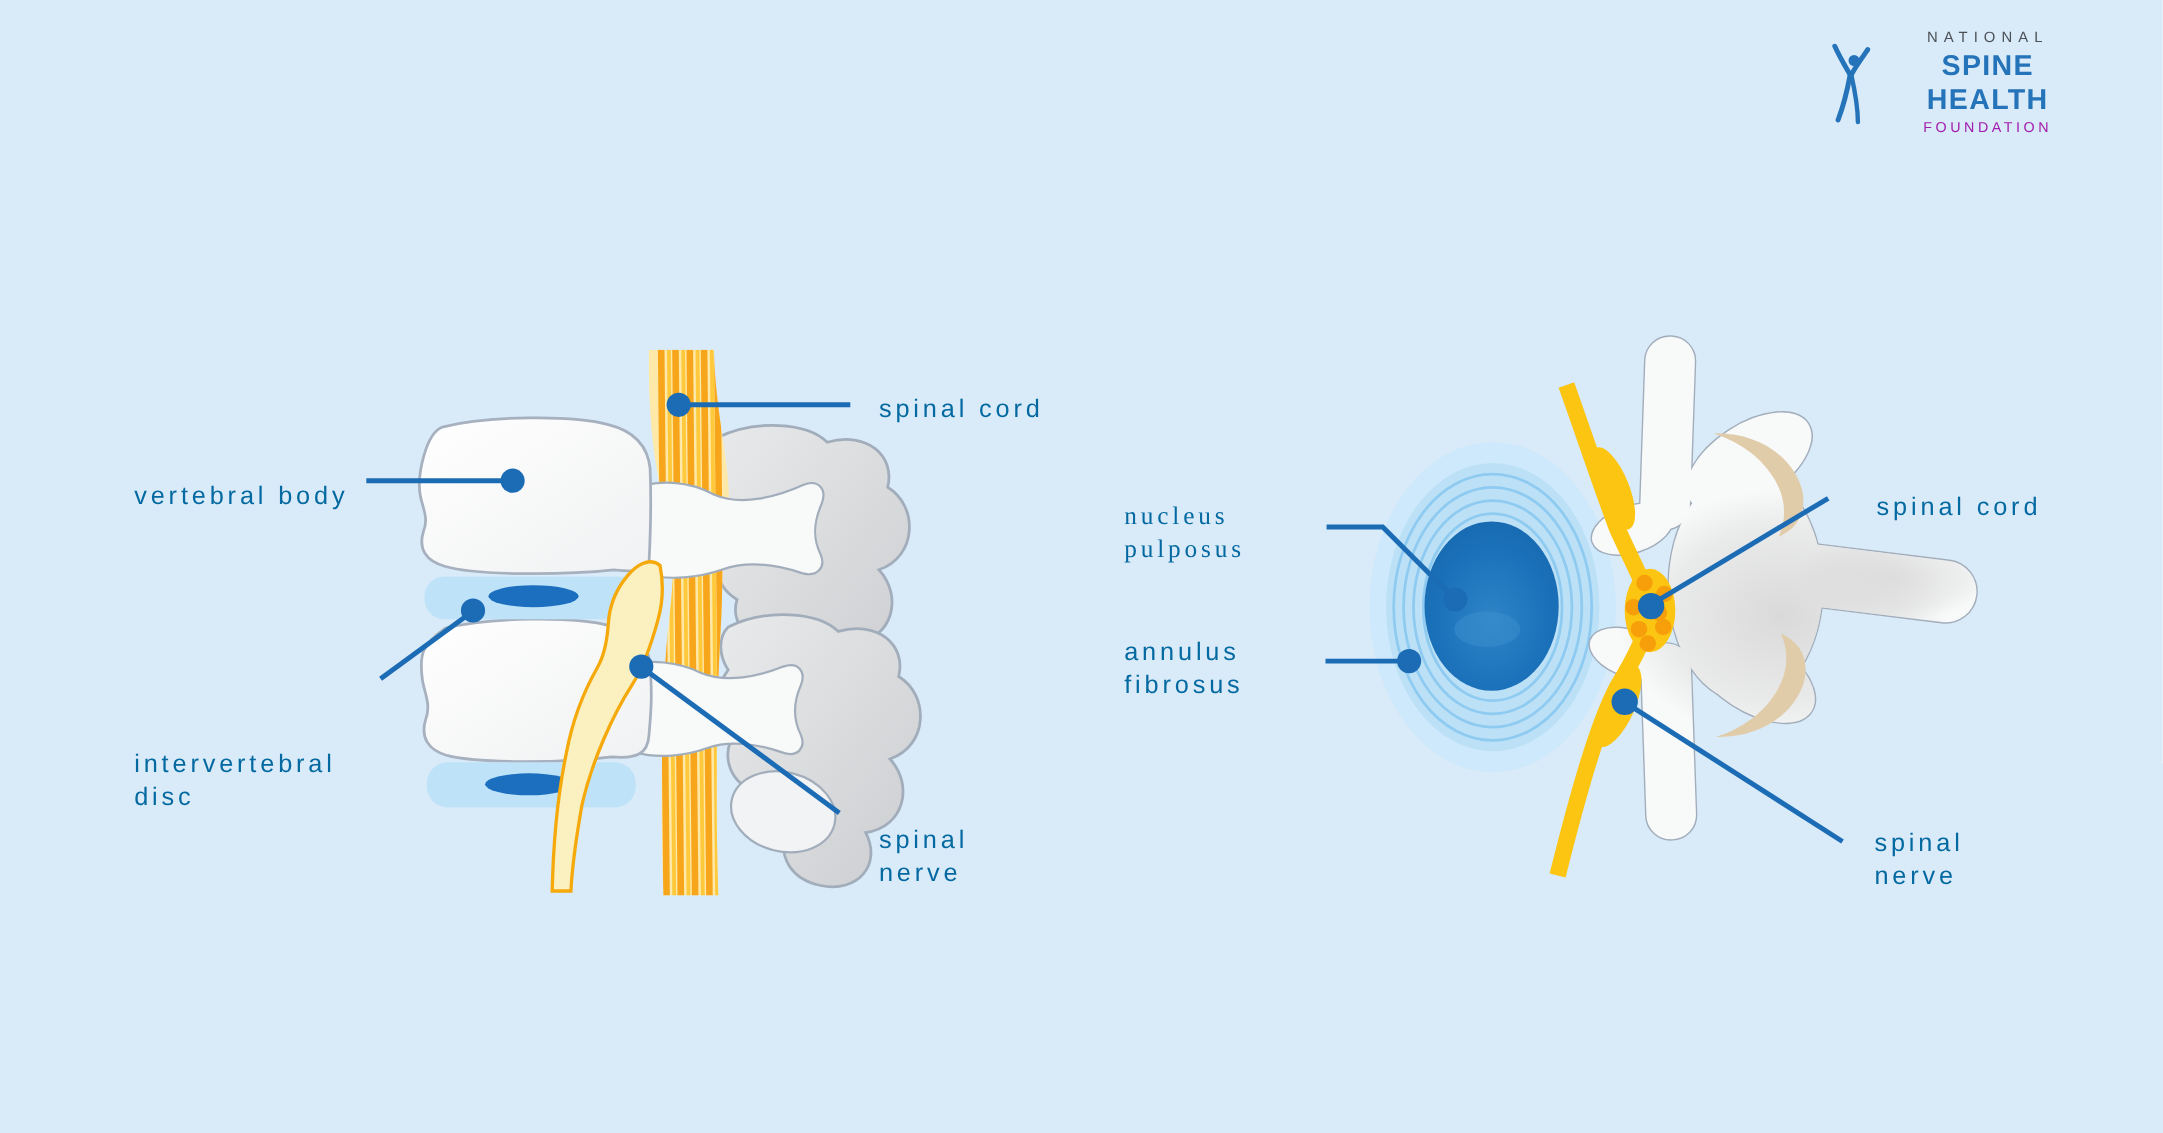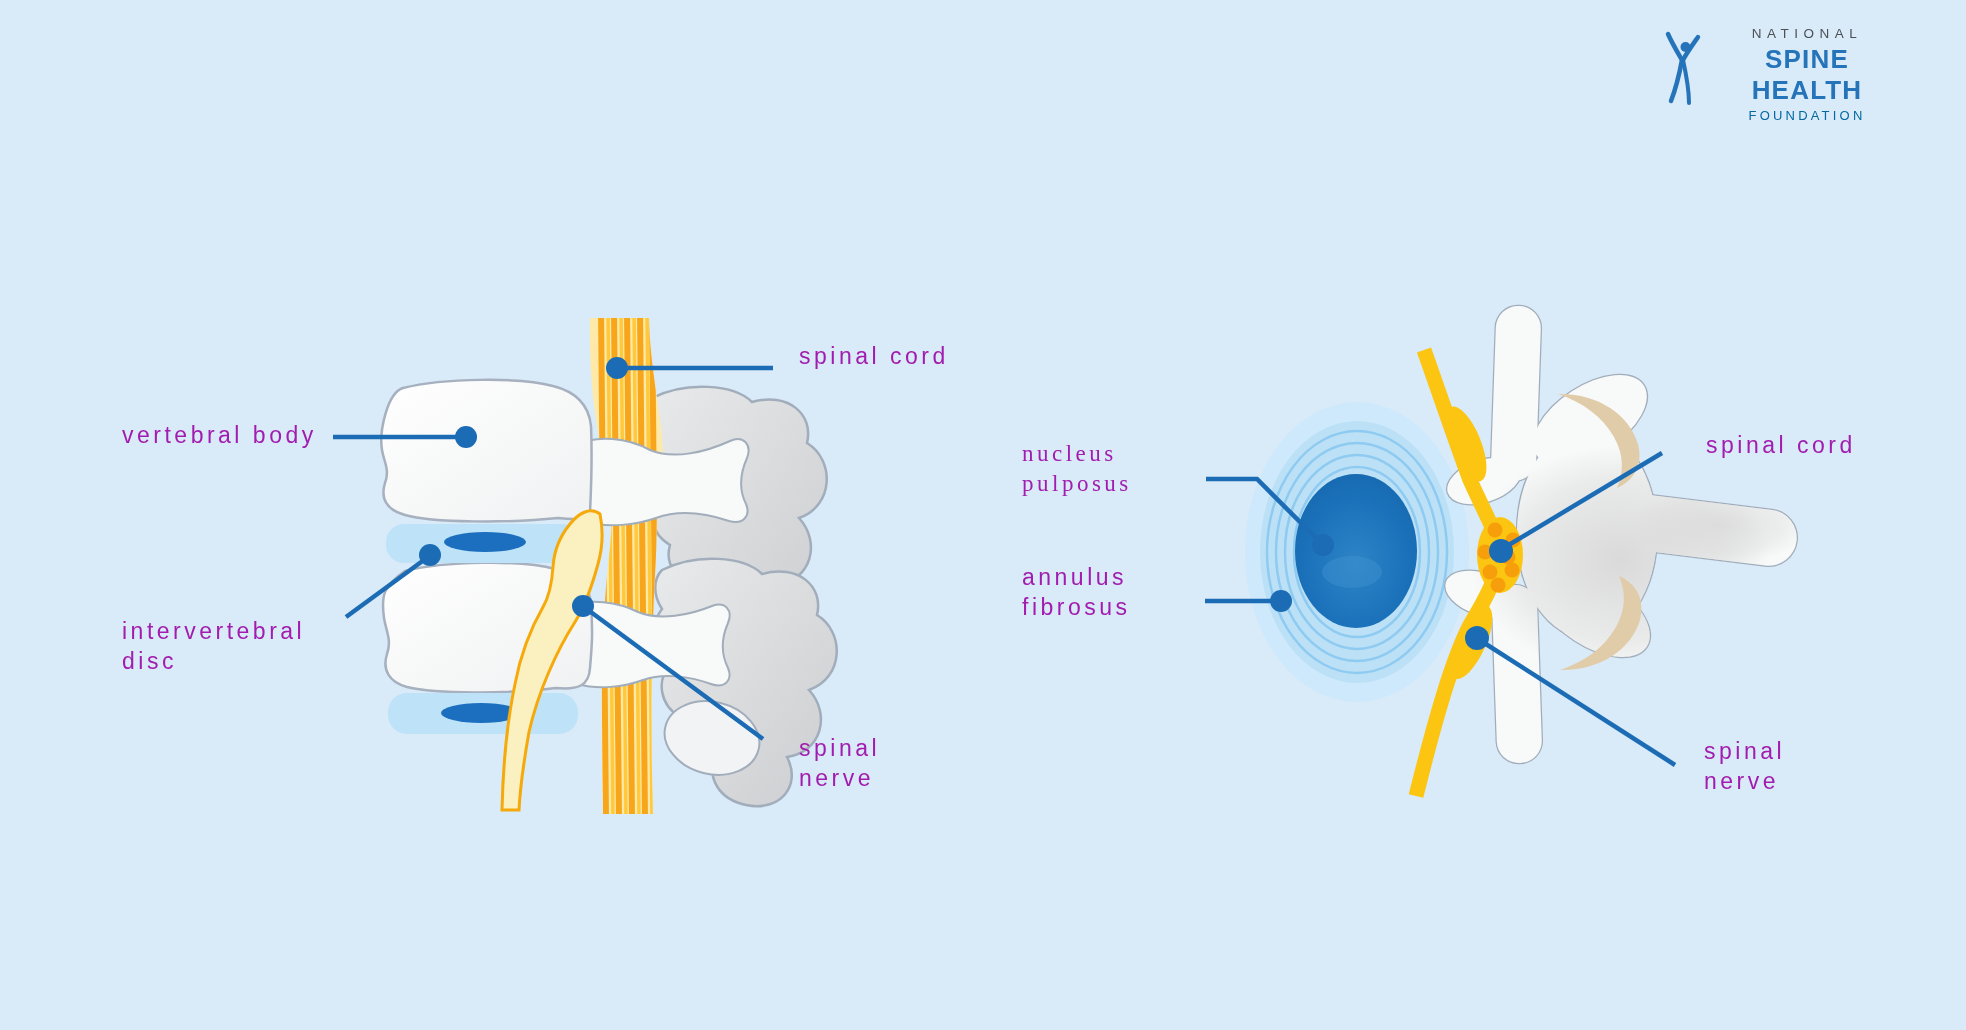--- a/index.html
+++ b/index.html
@@ -6,45 +6,46 @@
   body{font-family:"Liberation Sans", sans-serif;}
   #canvas{
     position:relative;
     width:1966px;height:1030px;
     background:#D9EAF8;
     overflow:hidden;
   }
   #art{position:absolute;left:0;top:0;}
   .lbl{
     position:absolute;
-    color:#a21caf;
+    color:#0369a1;
     font-size:23px;
     line-height:30px;
     letter-spacing:3.5px;
     font-weight:400;
+    margin-top:15px;
   }
   #logo{
     position:absolute;
     left:1660px;top:26px;
-    display:flex;
+    display:flex;align-items:center;
   }
   #logo .logo-text{
     width:190px;
     text-align:center;
     margin-left:6px;
   }
   .logo-top{
     color:#4C5157;font-size:13.5px;letter-spacing:5.5px;font-weight:500;
   }
   .logo-mid{
     color:#2574BA;font-size:26px;letter-spacing:1.2px;font-weight:700;
     margin:3px 0 2px 0;
   }
   .logo-bot{
-    color:#0369a1;font-size:13px;letter-spacing:3.2px;font-weight:500;
+    color:#a21caf;font-size:13px;letter-spacing:3.2px;font-weight:500;
   }
 </style>
 </head>
 <body>
 
 <div id="canvas">
 
 <svg id="art" width="1966" height="1030" viewBox="0 0 1966 1030">
   <defs>
     <linearGradient id="grayGrad" x1="0" y1="0" x2="1" y2="1">
@@ -238,21 +239,21 @@
     <g fill="#1B6CB5">
       <circle cx="1323" cy="545" r="11"></circle>
       <circle cx="1281" cy="601" r="11"></circle>
       <circle cx="1501" cy="551" r="12"></circle>
       <circle cx="1477" cy="638" r="12"></circle>
     </g>
   </g>
 </svg>
 
 <div class="lbl" style="left:122px;top:420px;width:200px;">vertebral body</div>
-<div class="lbl" style="left:122px;top:616px;width:245px;">intervertebral disc</div>
+<div class="lbl" style="left:122px;top:664px;width:245px;">intervertebral disc</div>
 <div class="lbl" style="left:799px;top:341px;width:150px;">spinal cord</div>
 <div class="lbl" style="left:799px;top:733px;width:150px;">spinal nerve</div>
 
 <div class="lbl" style="left:1022px;top:439px;width:175px;font-family:Liberation Serif, serif;">nucleus pulposus</div>
 <div class="lbl" style="left:1022px;top:562px;width:175px;">annulus fibrosus</div>
 <div class="lbl" style="left:1706px;top:430px;width:150px;">spinal cord</div>
 <div class="lbl" style="left:1704px;top:736px;width:150px;">spinal nerve</div>
 
 <div id="logo">
   <svg width="46" height="82" viewBox="0 0 46 82">

